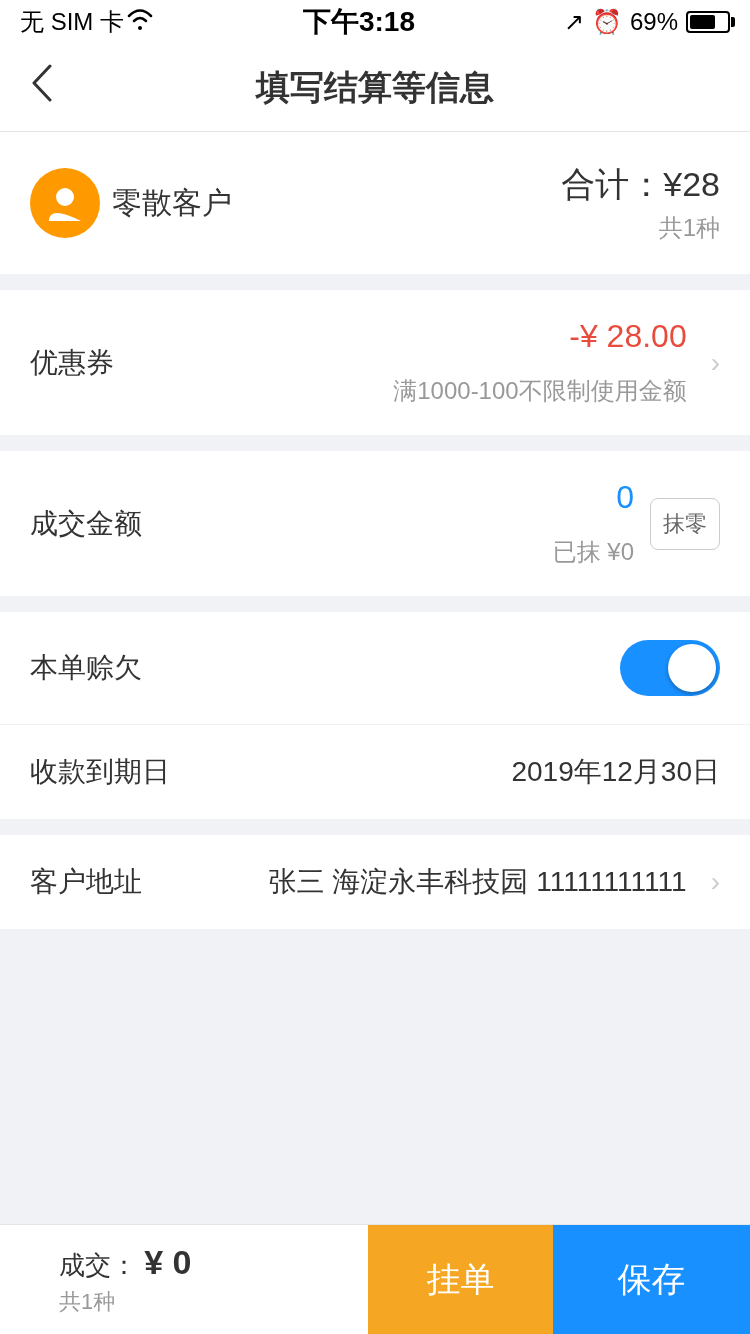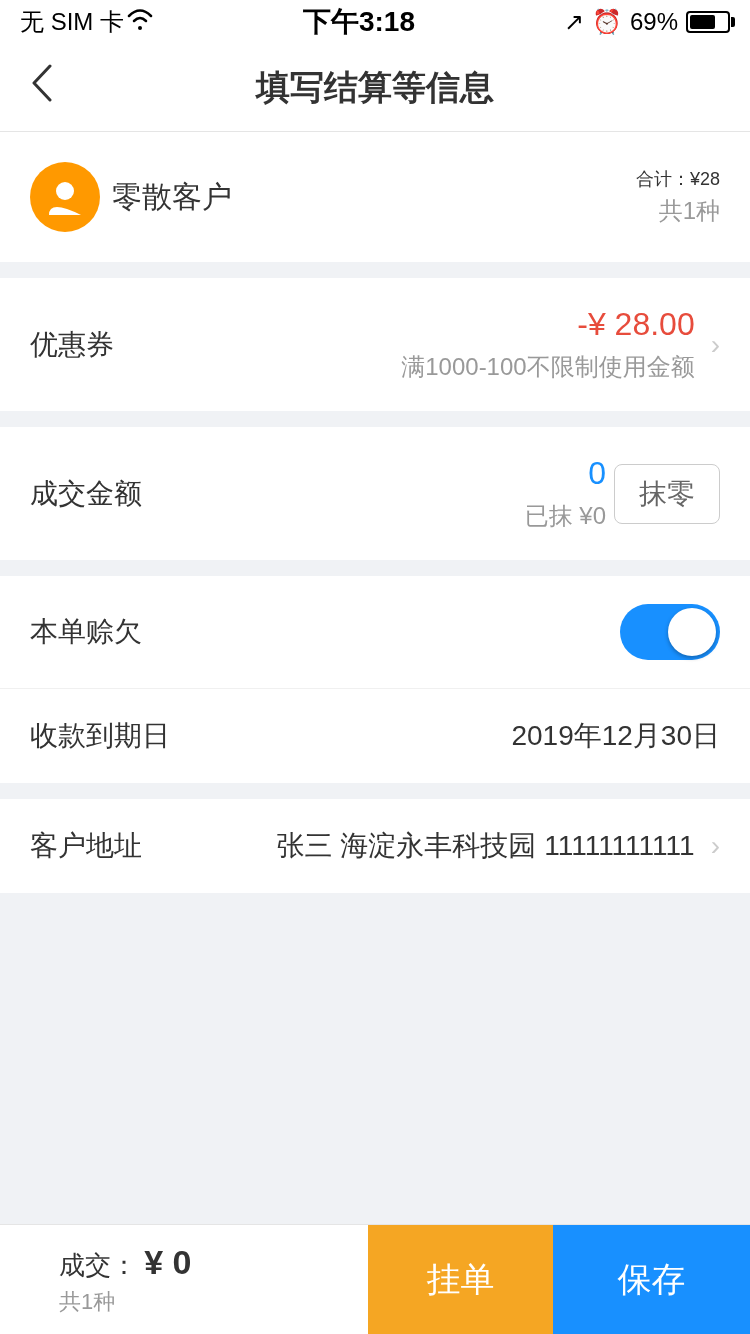--- a/index.html
+++ b/index.html
@@ -87,54 +87,54 @@
       align-items: center;
       gap: 12px;
     }
     .avatar {
       width: 70px; height: 70px; border-radius: 50%;
       background: #f90; display: flex; align-items: center; justify-content: center;
       font-size: 36px; color: #fff;
     }
     .customer-name { font-size: 30px; color: #333; font-weight: 500; }
     .customer-right { text-align: right; }
-    .total-label { font-size: 18px; color: #333; }
+    .total-label { font-size: 34px; color: #333; }
     .total-count { font-size: 24px; color: #999; margin-top: 4px; }
 
     
     .row {
       display: flex;
       align-items: center;
       justify-content: space-between;
       padding: 28px 30px;
       border-bottom: 1px solid #f0f0f0;
       background: #fff;
     }
     .row:last-child { border-bottom: none; }
 
     .row-label { font-size: 28px; color: #333; }
-    .row-right { text-align: right; display: flex; align-items: center; gap: 8px; }
+    .row-right { text-align: right; display: flex; align-items: center; gap: 16px; }
     .row-value { font-size: 28px; color: #333; }
     .row-value-blue { font-size: 32px; color: #1890ff; font-weight: 500; }
     .row-value-red { font-size: 32px; color: #e74c3c; font-weight: 500; }
-    .row-sub { font-size: 24px; color: #999; margin-top: 4px; }
+    .row-sub { font-size: 24px; color: #999; margin-top: 16px; }
     .row-sub-col {
       display: flex; flex-direction: column; align-items: flex-end; gap: 4px;
     }
 
     .chevron {
       font-size: 28px; color: #ccc; margin-left: 8px;
     }
 
     
     .btn-maling {
       border: 1px solid #ccc;
       border-radius: 8px;
-      padding: 10px 24px;
-      font-size: 28px;
+      padding: 10px 12px;
+      font-size: 22px;
       color: #666;
       background: #fff;
       cursor: pointer;
     }
 
     
     .toggle {
       width: 100px; height: 56px; border-radius: 28px;
       background: #1890ff;
       position: relative; cursor: pointer;

